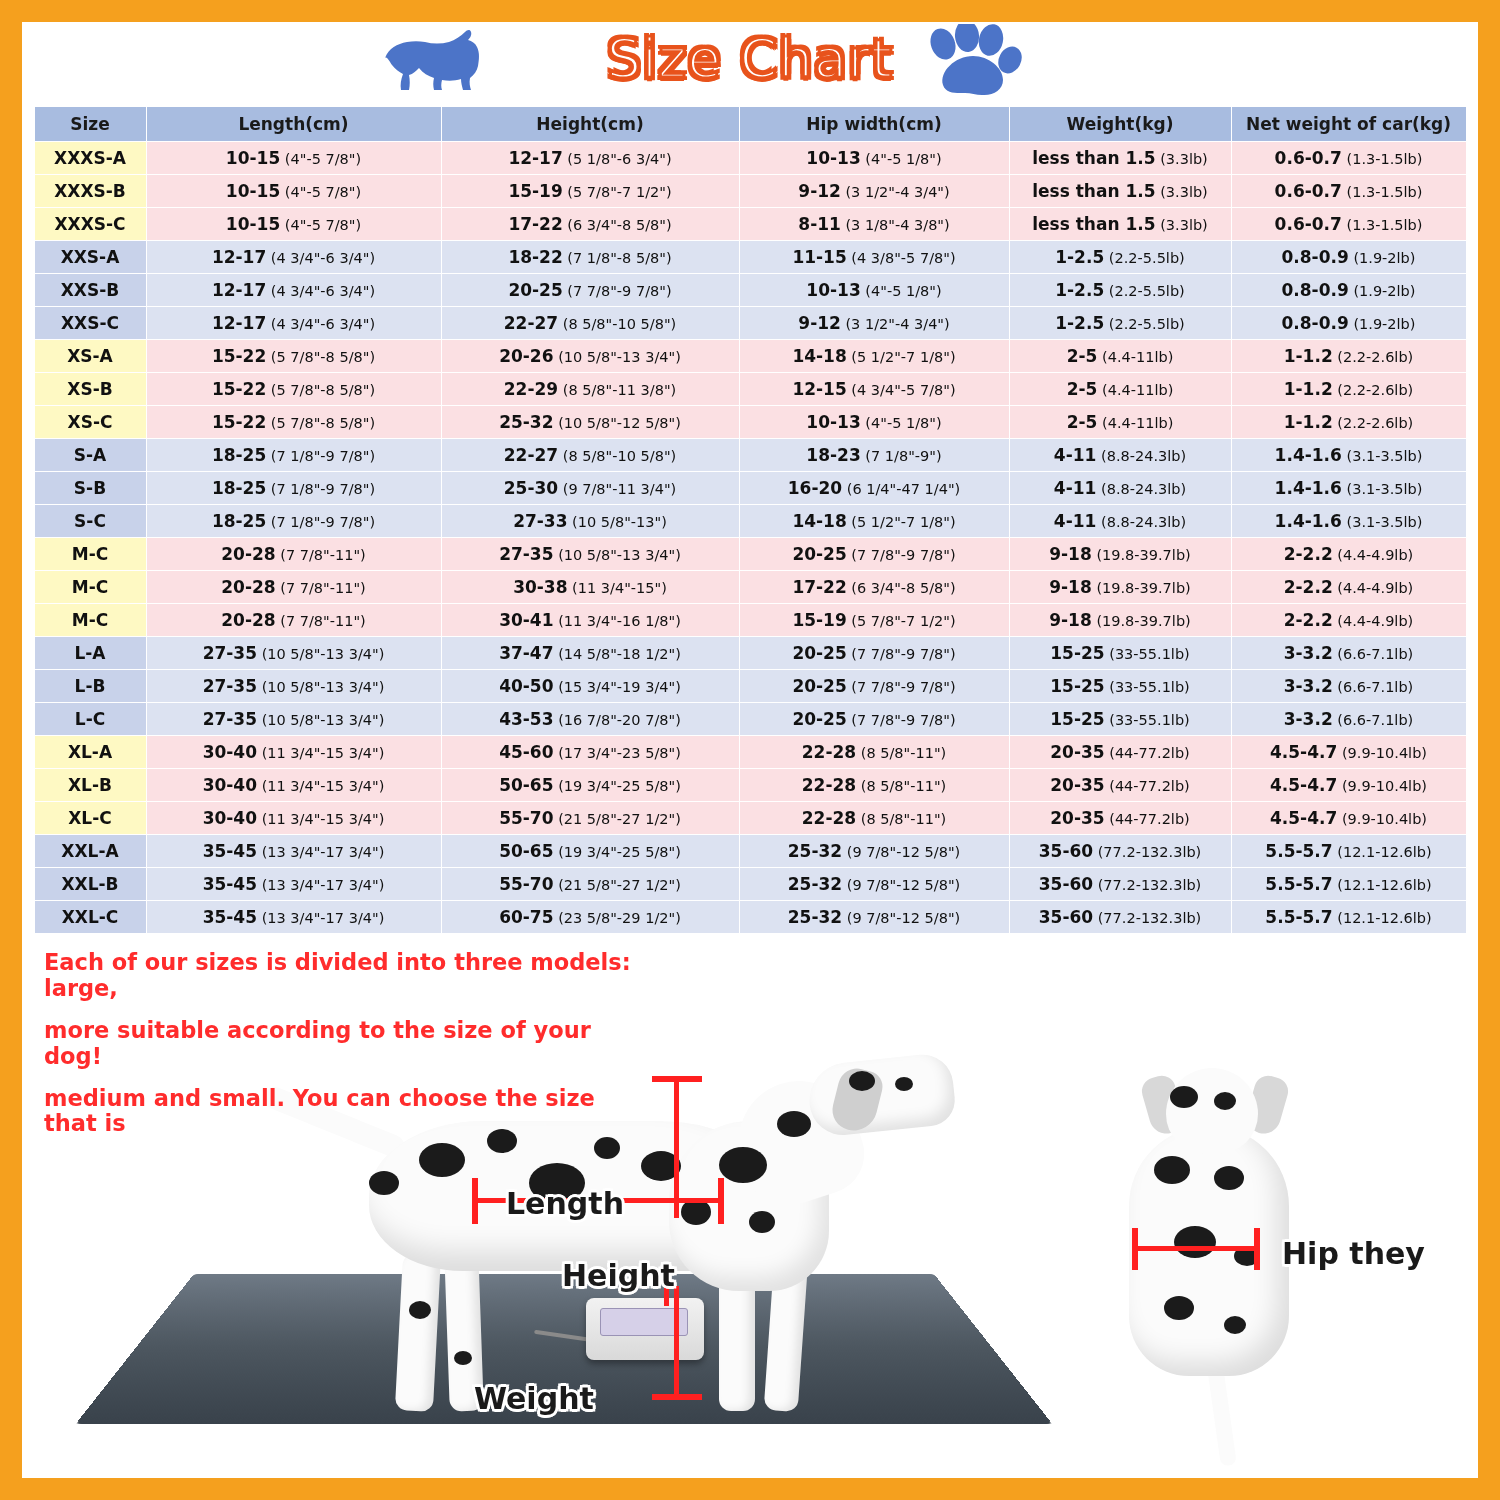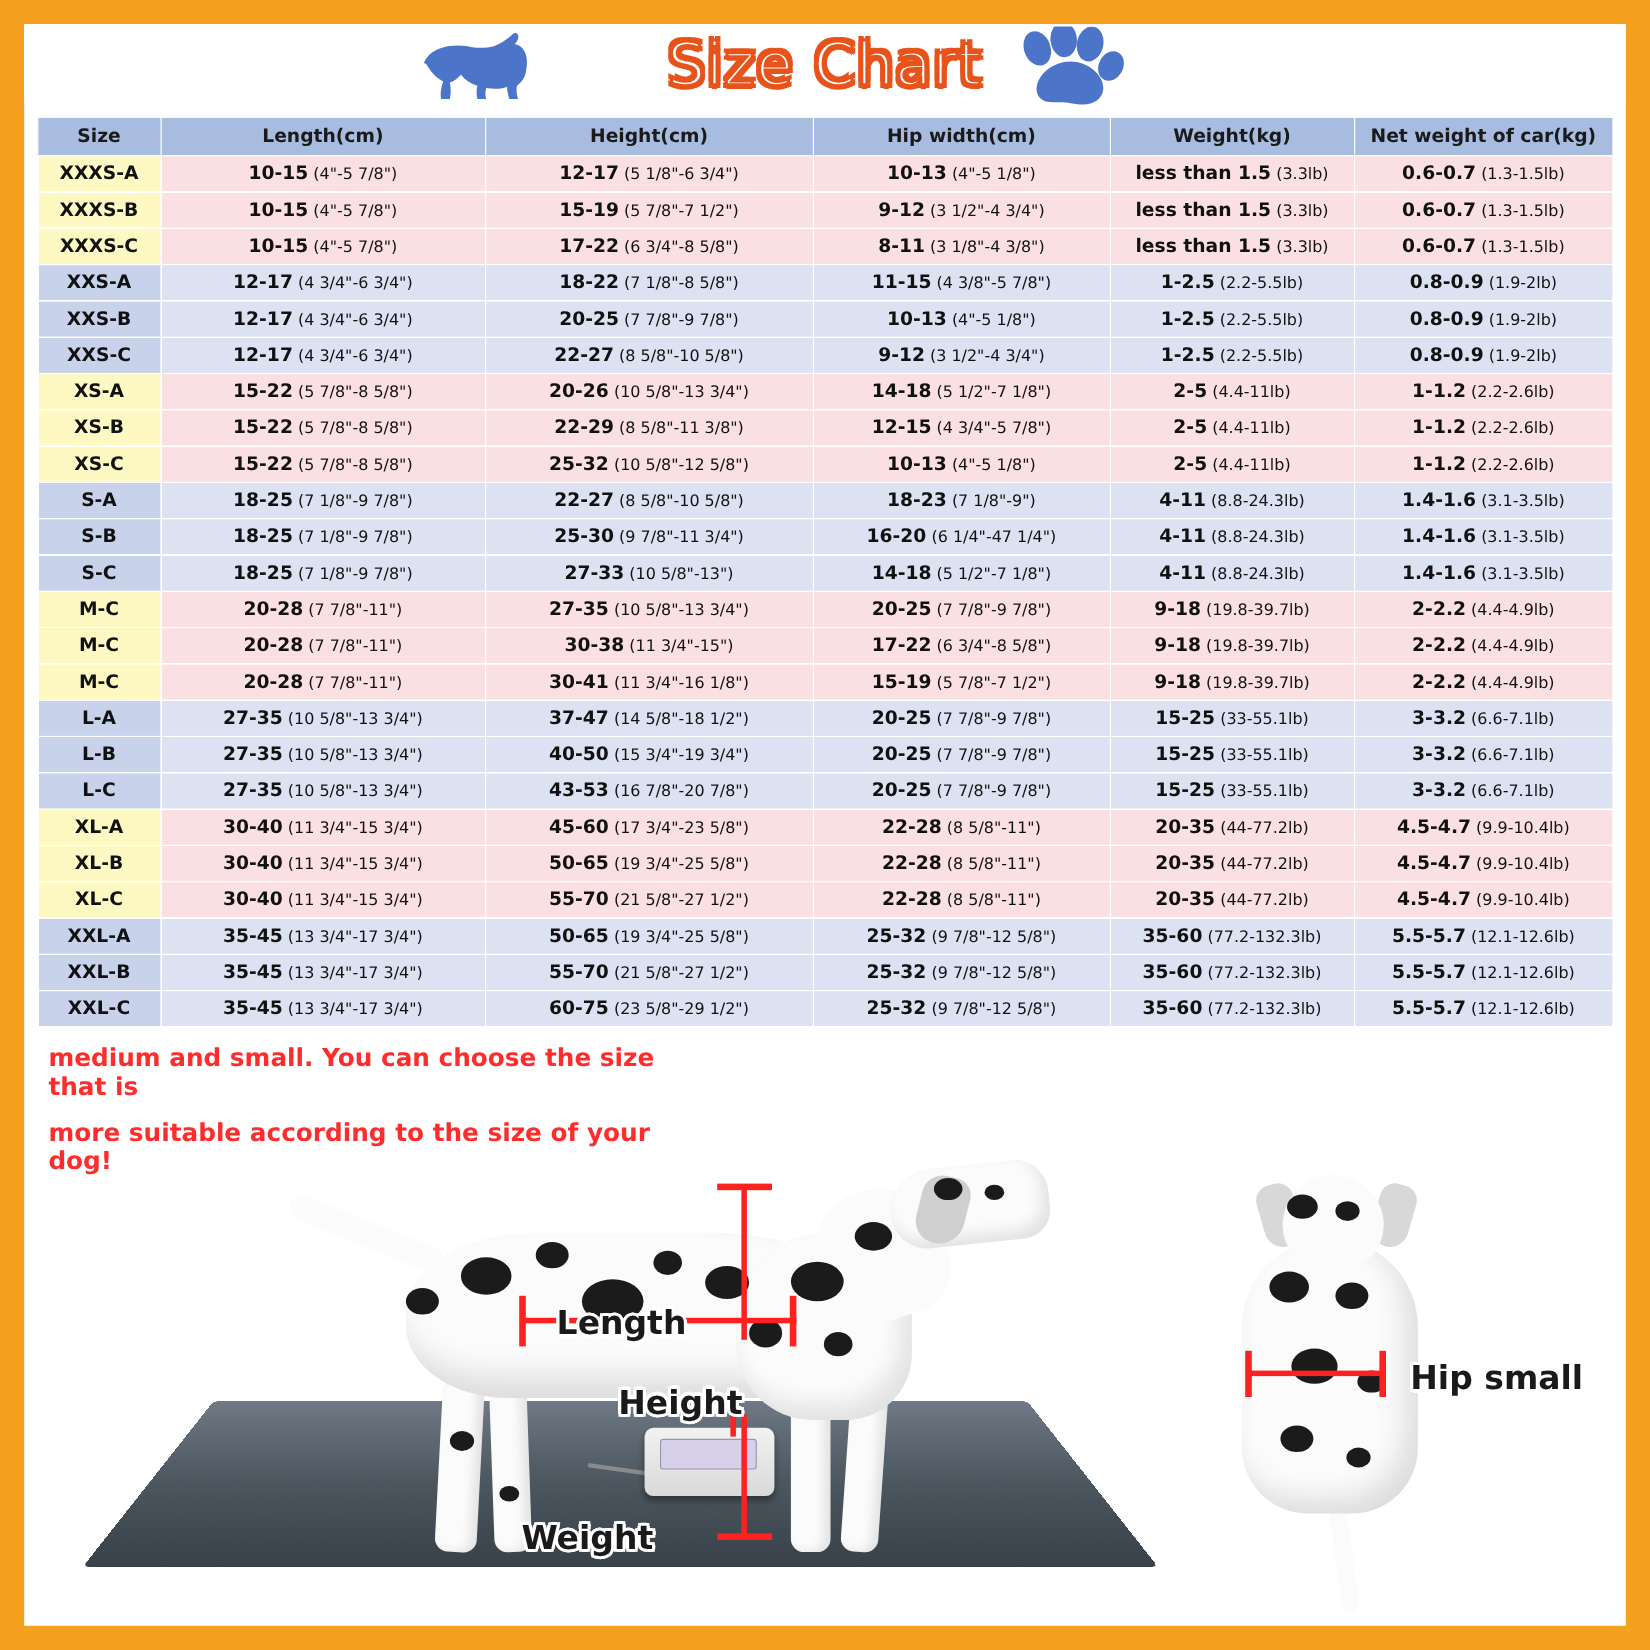--- a/index.html
+++ b/index.html
@@ -666,23 +666,24 @@
 
         <div class="arrow-line" style="left:1100px;top:300px;width:125px;height:5px;"></div>
         <div class="tick" style="left:1098px;top:282px;width:6px;height:42px;"></div>
         <div class="tick" style="left:1220px;top:282px;width:6px;height:42px;"></div>
 
         <div class="arrow-line" style="left:630px;top:330px;width:5px;height:30px;"></div>
 
         <span class="measure-label lbl-length">Length</span>
         <span class="measure-label lbl-height">Height</span>
         <span class="measure-label lbl-weight">Weight</span>
-        <span class="measure-label lbl-hipwidth">Hip small</span>
+        <span class="measure-label lbl-hipwidth">Hip they</span>
       </div>
 
       <div class="note">
+        <p>Each of our sizes is divided into three models: large,</p>
+        <p>more suitable according to the size of your dog!</p>
         <p>medium and small. You can choose the size that is</p>
-        <p>more suitable according to the size of your dog!</p>
       </div>
 
     </div>
   </div>
 </div>
 
 </body></html>

